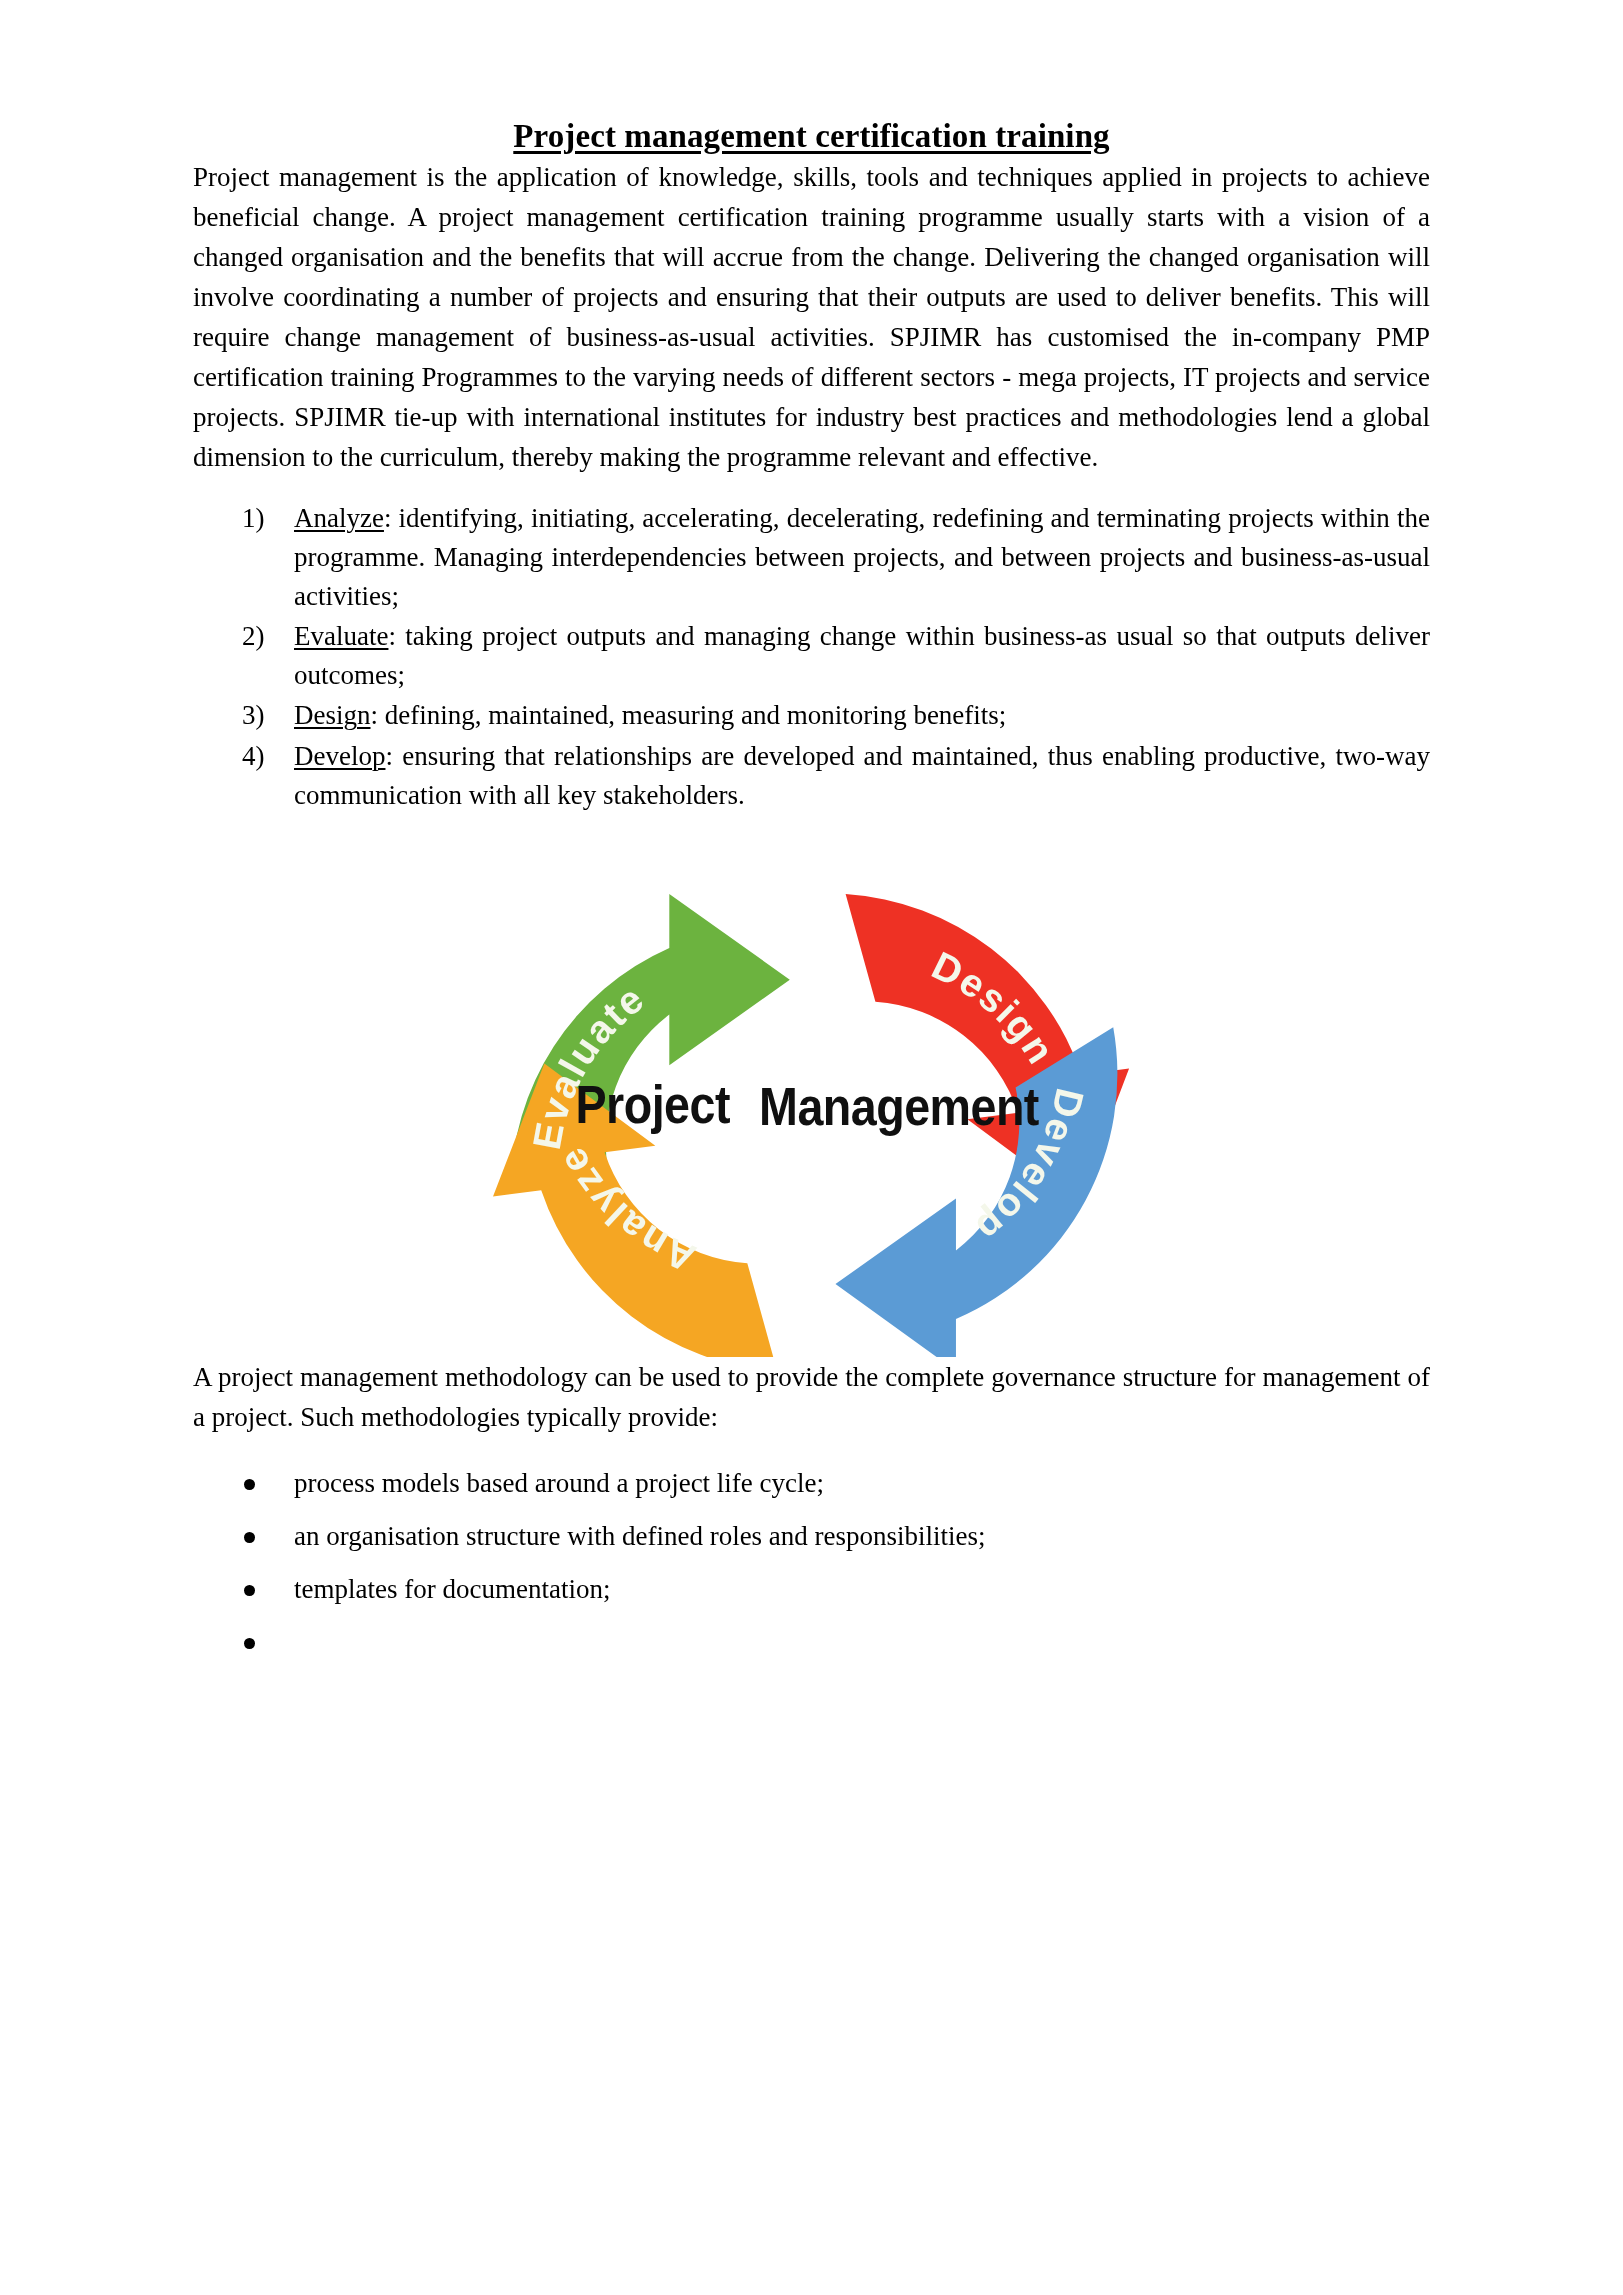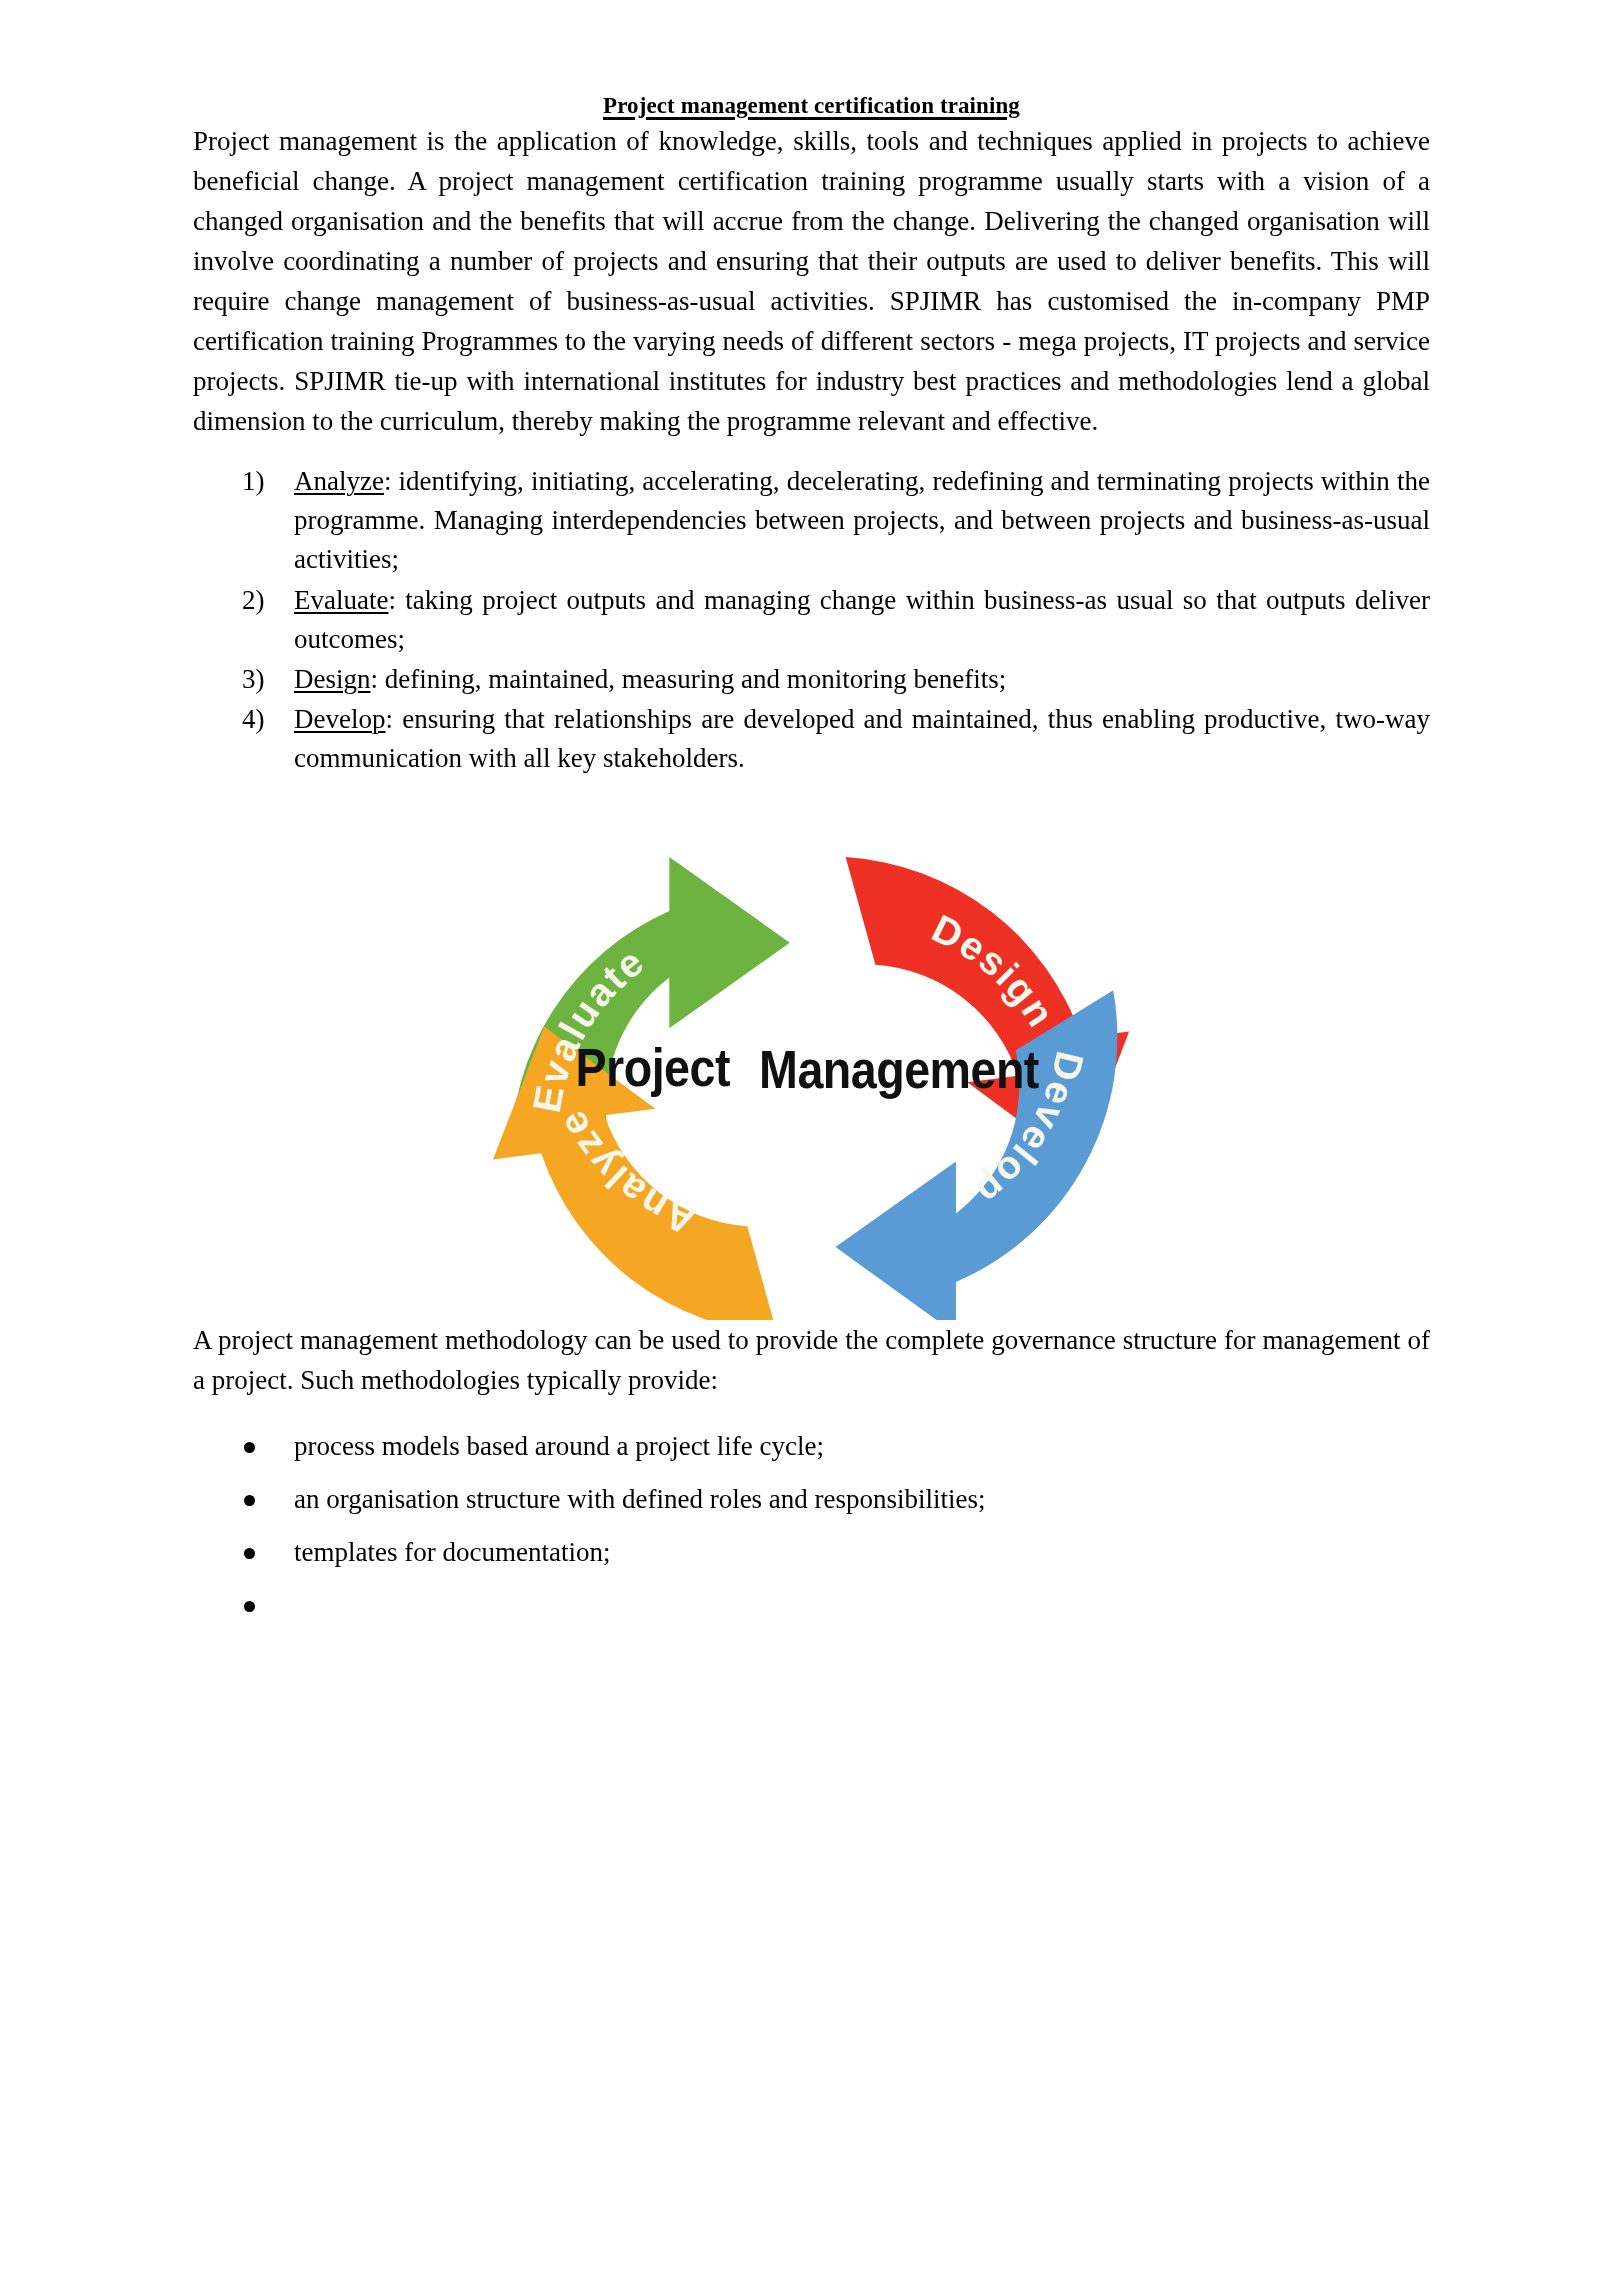--- a/index.html
+++ b/index.html
@@ -22,23 +22,23 @@
   .content {
     position: absolute;
     left: 193px;
     top: 0;
     width: 1237px;
   }
 
   
   .doc-title {
     margin: 0;
-    padding-top: 92px;
+    padding-top: 116px;
     text-align: center;
-    font-size: 23px;
+    font-size: 33px;
     font-weight: bold;
     letter-spacing: 0.1px;
     line-height: 1.25;
   }
   .doc-title .u {
     text-decoration: underline;
     text-underline-offset: 4.4px;
     text-decoration-thickness: 2.5px;
   }
 

